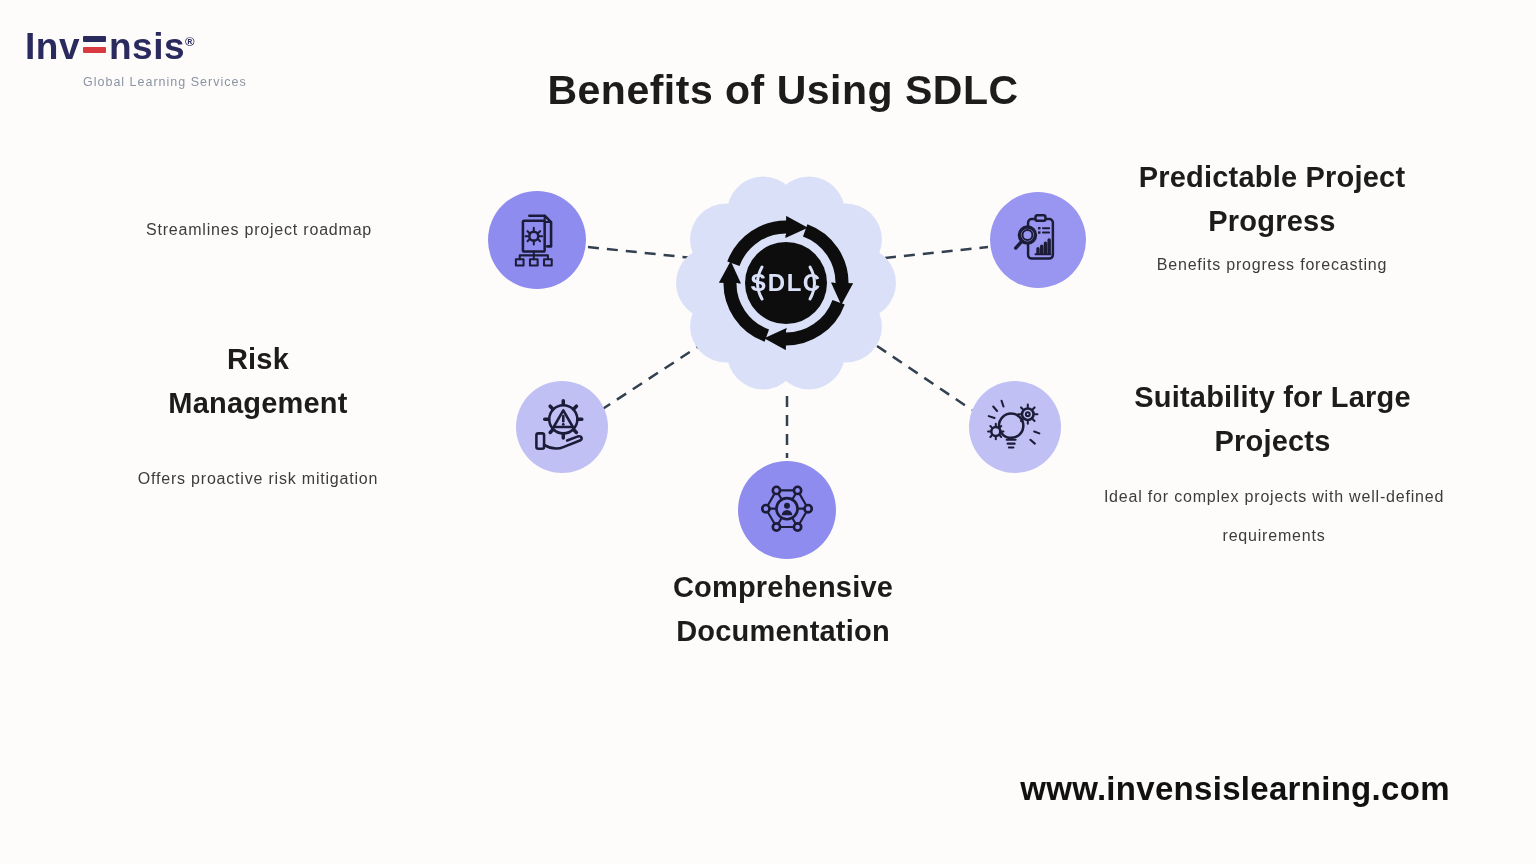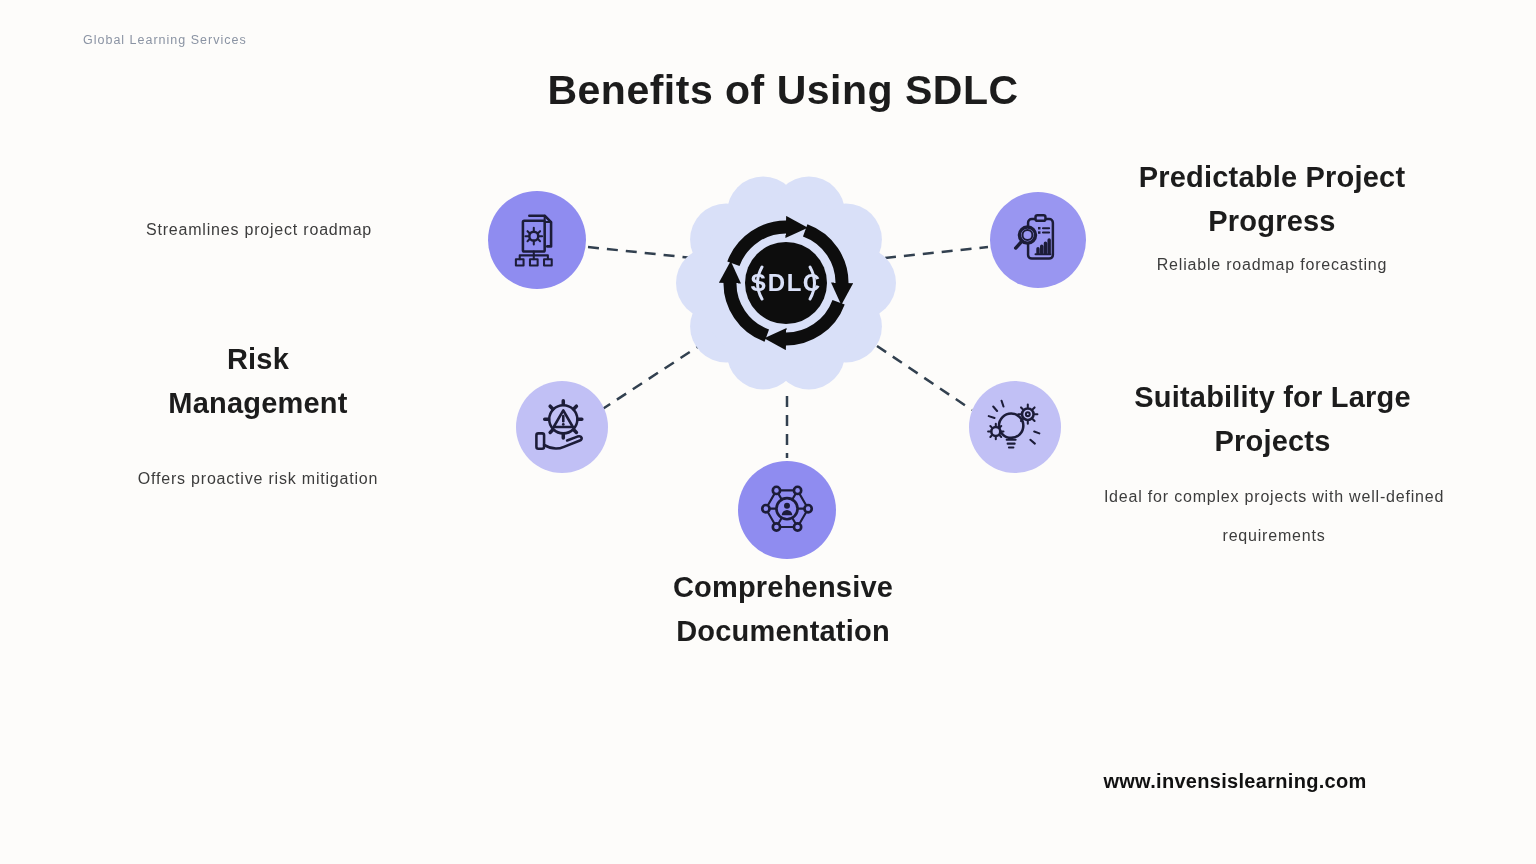--- a/index.html
+++ b/index.html
@@ -31,21 +31,21 @@
   .t-risk       { left:138px; top:337px; width:240px; }
   .d-risk       { left:78px;  top:459px; width:360px; }
   .t-predict    { left:1092px; top:155px; width:360px; }
   .d-predict    { left:1122px; top:245px; width:300px; }
   .t-suit       { left:1080px; top:375px; width:385px; }
   .d-suit       { left:1074px; top:477px; width:400px; }
   .t-doc        { left:633px; top:565px; width:300px; }
   .d-doc        { left:588px; top:661px; width:390px; }
   
   .website { position:absolute; left:990px; top:770px; width:490px; text-align:center;
-             font-size:20px; font-weight:700; letter-spacing:0.3px; color:#111; }
+             font-size:33px; font-weight:700; letter-spacing:0.3px; color:#111; }
   
   .connectors { position:absolute; left:0; top:0; pointer-events:none; }
   .connectors line { stroke:var(--connector); stroke-width:2.5; stroke-dasharray:11 8; }
   
   .center-svg { position:absolute; left:659px; top:155px; }
   .blob circle { fill:var(--blob); }
   .cyc   { stroke:var(--cycle-black); stroke-width:13; fill:none; }
   .disc  { fill:var(--cycle-black); }
   .paren { stroke:var(--blob); stroke-width:3; fill:none; stroke-linecap:round; }
   .sdlc-label { fill:var(--blob); font-family:"Liberation Sans",sans-serif;
@@ -64,20 +64,21 @@
   .icon .fprimary   { fill:var(--circle-primary); }
   .icon .fsecondary { fill:var(--circle-secondary); }
   .icon .flight     { fill:var(--circle-light); }
 </style>
 </head>
 <body>
 
 <div class="canvas">
 
   <div class="logo">
+    <div class="logo-word"><span>Inv</span><span class="logo-e"><span class="bar bar-top"></span><span class="bar bar-mid"></span></span><span>nsis</span><span class="logo-reg">®</span></div>
     <div class="logo-tagline">Global Learning Services</div>
   </div>
 
   <div class="title">Benefits of Using SDLC</div>
 
   <svg class="connectors" width="1536" height="864">
     <line x1="588" y1="247" x2="693" y2="258"></line>
     <line x1="885" y1="258" x2="988" y2="247"></line>
     <line x1="601" y1="410" x2="699" y2="346"></line>
     <line x1="877" y1="346" x2="972" y2="410"></line>
@@ -181,21 +182,21 @@
       <circle class="fprimary" cx="34" cy="20.3" r="5.5" style="stroke:var(--icon-stroke)"></circle>
       <circle class="fprimary" cx="66" cy="20.3" r="5.5" style="stroke:var(--icon-stroke)"></circle>
       <circle class="fdark" cx="50" cy="43.5" r="4.5"></circle>
       <path class="fdark" d="M42 58 a8 8 0 0 1 16 0 Z"></path>
     </svg>
   </div>
 
   <div class="b-desc d-structured">Streamlines project roadmap</div>
 
   <div class="b-title t-predict">Predictable Project Progress</div>
-  <div class="b-desc d-predict">Reliable roadmap forecasting</div>
+  <div class="b-desc d-predict">Benefits progress forecasting</div>
 
   <div class="b-title t-risk">Risk Management</div>
   <div class="b-desc d-risk">Offers proactive risk mitigation</div>
 
   <div class="b-title t-suit">Suitability for Large Projects</div>
   <div class="b-desc d-suit">Ideal for complex projects with well-defined requirements</div>
 
   <div class="b-title t-doc">Comprehensive Documentation</div>
 
   <div class="website">www.invensislearning.com</div>

